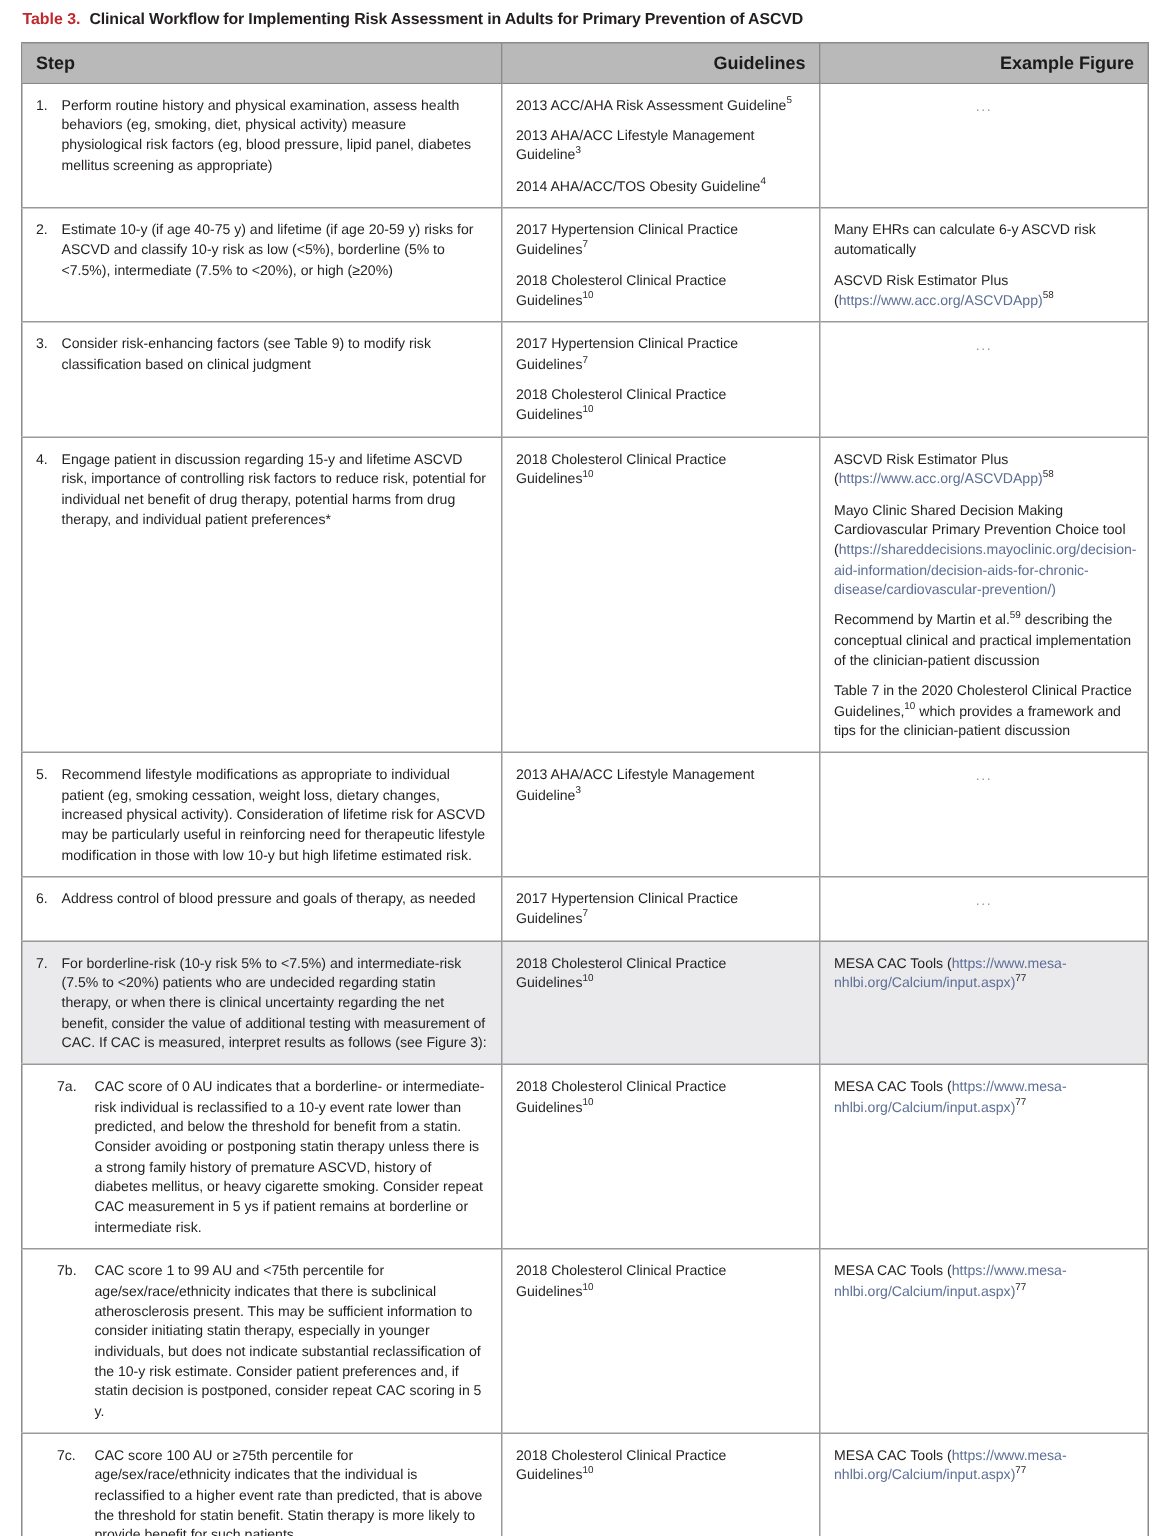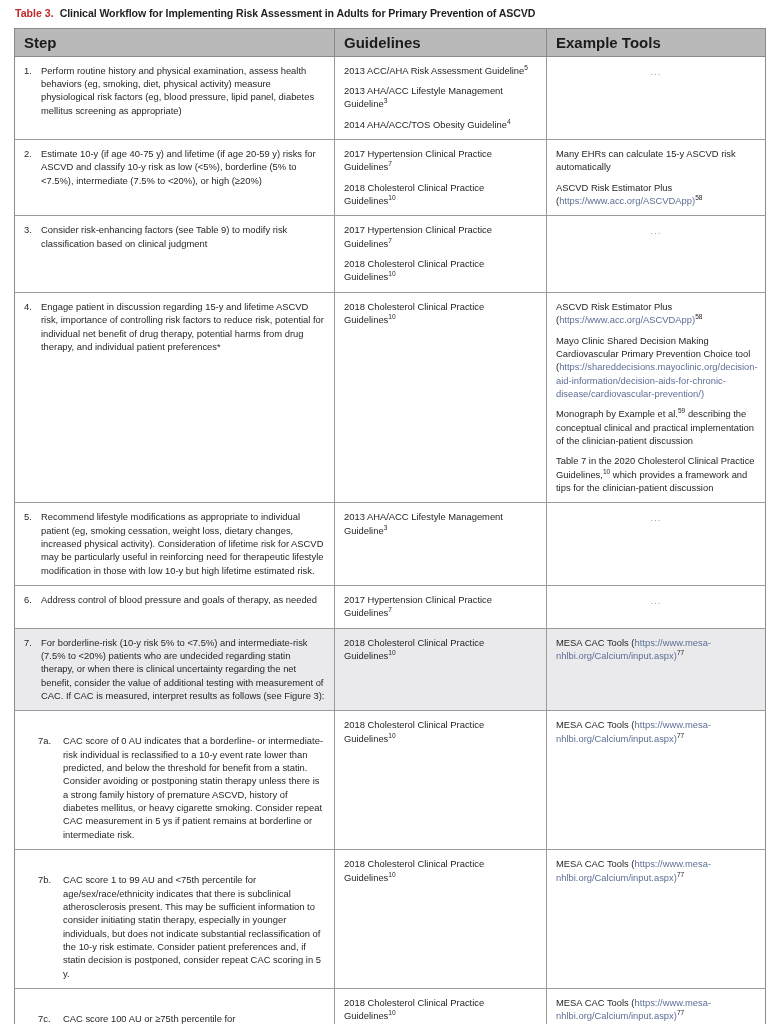--- a/index.html
+++ b/index.html
@@ -50,30 +50,30 @@
   }
   col.c-step  { width: 320px; }
   col.c-guide { width: 212px; }
   col.c-tools { width: 219px; }
 
   thead th {
     background: #b9b9b9;
     border-top: 1px solid #8a8a8a;
     border-bottom: 1px solid #8a8a8a;
     border-right: 1px solid #8a8a8a;
-    font-size: 15px;
+    font-size: 12px;
     font-weight: bold;
     color: #1b1b1b;
     padding: 5px 9px 5px 9px;
     height: 16px;
     vertical-align: middle;
   }
   thead th:last-child { border-right: none; }
   thead th.th-step { text-align: left; }
-  thead th.th-guide, thead th.th-tools { text-align: left; }
+  thead th.th-guide, thead th.th-tools { text-align: right; }
 
   tbody td {
     border-bottom: 1px solid #9a9a9a;
     border-right: 1px solid #9a9a9a;
     vertical-align: top;
     font-size: 9.4px;
     line-height: 1.42;
     padding: 7px 9px 8px 9px;
     color: #231f20;
   }
@@ -91,21 +91,21 @@
     width: 17px;
     text-align: left;
     white-space: nowrap;
   }
   .step-num.sub {
     width: 25px;
   }
   .step-body {
     flex: 1 1 auto;
   }
-  .indent-1 { padding-left: 14px; margin-top: 16px; }
+  .indent-1 { padding-left: 14px; }
 
   
   .para {
     margin: 0 0 7px 0;
   }
   .para:last-child { margin-bottom: 0; }
 
   .link {
     color: #5d6f96;
   }
@@ -135,21 +135,21 @@
   <table class="workflow">
     <colgroup>
       <col class="c-step">
       <col class="c-guide">
       <col class="c-tools">
     </colgroup>
     <thead>
       <tr>
         <th class="th-step">Step</th>
         <th class="th-guide">Guidelines</th>
-        <th class="th-tools">Example Tools</th>
+        <th class="th-tools">Example Figure</th>
       </tr>
     </thead>
     <tbody id="tbody">
         <tr>
           <td>
             <div class="step-row">
               <span class="step-num">1.</span>
               <span class="step-body">Perform routine history and physical examination, assess health behaviors (eg, smoking, diet, physical activity) measure physiological risk factors (eg, blood pressure, lipid panel, diabetes mellitus screening as appropriate)</span>
             </div>
           </td>
@@ -167,21 +167,21 @@
             <div class="step-row">
               <span class="step-num">2.</span>
               <span class="step-body">Estimate 10-y (if age 40-75 y) and lifetime (if age 20-59 y) risks for ASCVD and classify 10-y risk as low (&lt;5%), borderline (5% to &lt;7.5%), intermediate (7.5% to &lt;20%), or high (≥20%)</span>
             </div>
           </td>
           <td>
             <div class="para"><span>2017 Hypertension Clinical Practice Guidelines</span><sup>7</sup></div>
             <div class="para"><span>2018 Cholesterol Clinical Practice Guidelines</span><sup>10</sup></div>
           </td>
           <td>
-            <div class="para"><span>Many EHRs can calculate 15-y ASCVD risk automatically</span></div>
+            <div class="para"><span>Many EHRs can calculate 6-y ASCVD risk automatically</span></div>
             <div class="para"><span>ASCVD Risk Estimator Plus (</span><span class="link">https://www.acc.org/ASCVDApp</span><span class="link">)</span><sup>58</sup></div>
           </td>
         </tr>
         <tr>
           <td>
             <div class="step-row">
               <span class="step-num">3.</span>
               <span class="step-body">Consider risk-enhancing factors (see Table 9) to modify risk classification based on clinical judgment</span>
             </div>
           </td>
@@ -199,21 +199,21 @@
               <span class="step-num">4.</span>
               <span class="step-body">Engage patient in discussion regarding 15-y and lifetime ASCVD risk, importance of controlling risk factors to reduce risk, potential for individual net benefit of drug therapy, potential harms from drug therapy, and individual patient preferences*</span>
             </div>
           </td>
           <td>
             <div class="para"><span>2018 Cholesterol Clinical Practice Guidelines</span><sup>10</sup></div>
           </td>
           <td>
             <div class="para"><span>ASCVD Risk Estimator Plus (</span><span class="link">https://www.acc.org/ASCVDApp</span><span class="link">)</span><sup>58</sup></div>
             <div class="para"><span>Mayo Clinic Shared Decision Making Cardiovascular Primary Prevention Choice tool (</span><span class="link">https://shareddecisions.mayoclinic.org/decision-aid-information/decision-aids-for-chronic-disease/cardiovascular-prevention/</span><span class="link">)</span></div>
-            <div class="para"><span>Monograph by Example et al.</span><sup>59</sup><span> describing the conceptual clinical and practical implementation of the clinician-patient discussion</span></div>
+            <div class="para"><span>Recommend by Martin et al.</span><sup>59</sup><span> describing the conceptual clinical and practical implementation of the clinician-patient discussion</span></div>
             <div class="para"><span>Table 7 in the 2020 Cholesterol Clinical Practice Guidelines,</span><sup>10</sup><span> which provides a framework and tips for the clinician-patient discussion</span></div>
           </td>
         </tr>
         <tr>
           <td>
             <div class="step-row">
               <span class="step-num">5.</span>
               <span class="step-body">Recommend lifestyle modifications as appropriate to individual patient (eg, smoking cessation, weight loss, dietary changes, increased physical activity). Consideration of lifetime risk for ASCVD may be particularly useful in reinforcing need for therapeutic lifestyle modification in those with low 10-y but high lifetime estimated risk.</span>
             </div>
           </td>

